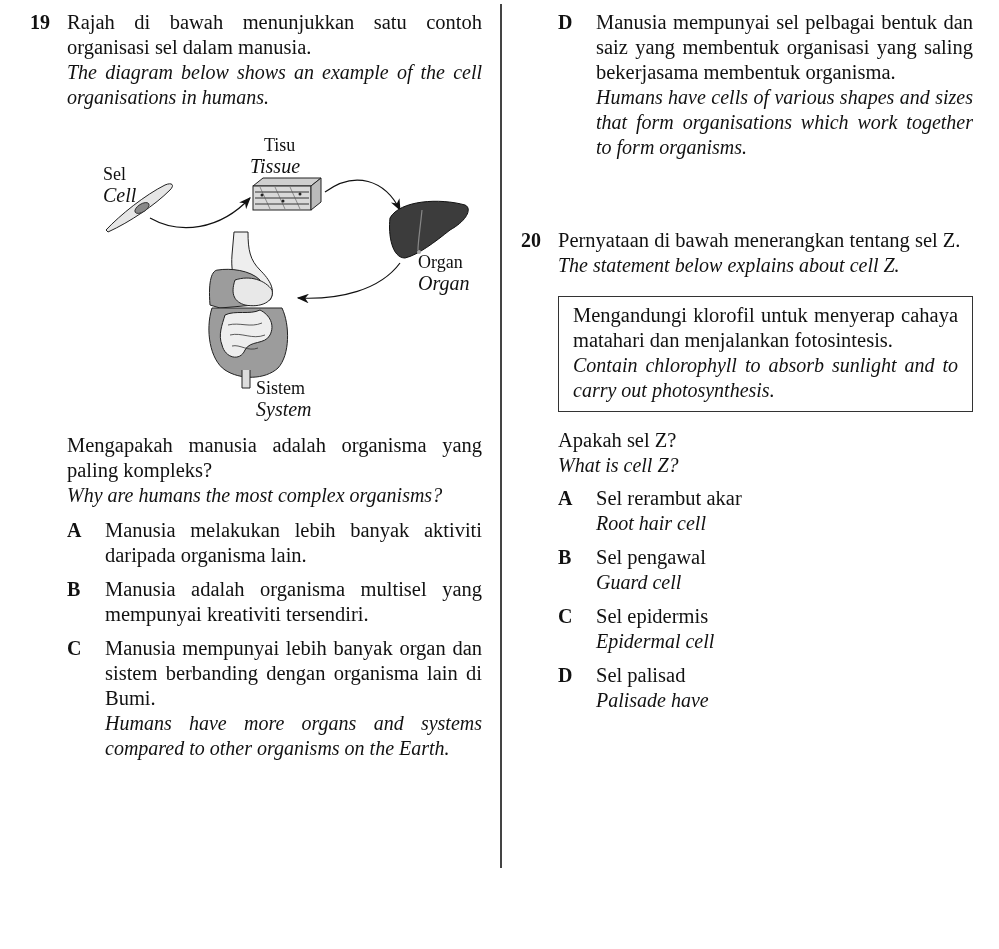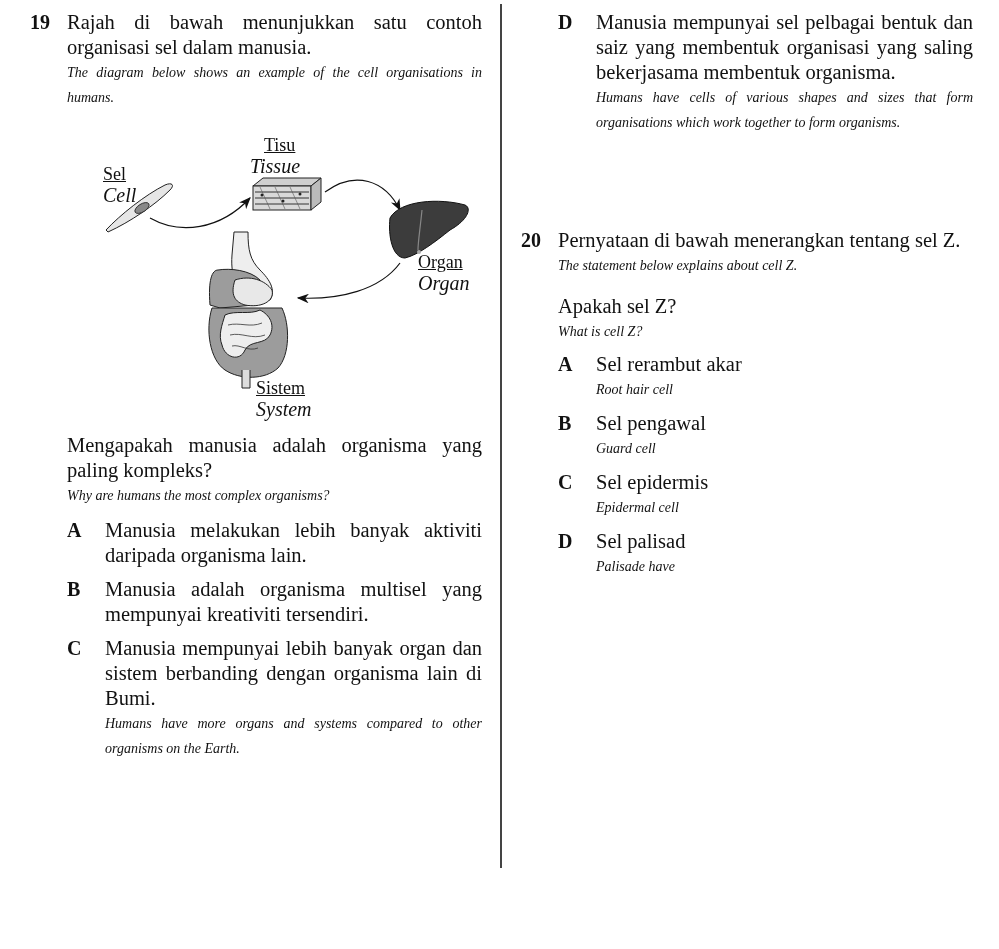--- a/index.html
+++ b/index.html
@@ -4,26 +4,26 @@
 <style>
   html, body { margin: 0; padding: 0; background: #ffffff; }
   body { width: 999px; height: 949px; position: relative; overflow: hidden;
          font-family: "Liberation Serif", "DejaVu Serif", serif; color: #111; }
   .col { position: absolute; top: 0; }
   .col-left { left: 30px; width: 452px; }
   .col-right { left: 521px; width: 452px; }
   .divider { position: absolute; left: 500px; top: 4px; width: 1.5px; height: 864px; background: #444; }
   .q-num { position: absolute; font-weight: bold; font-size: 20px; }
   .p-ms { font-size: 20.5px; line-height: 25px; text-align: justify; text-align-last: left; margin: 0; }
-  .p-en { font-size: 14px; line-height: 25px; font-style: italic; text-align: justify; text-align-last: left; margin: 0; }
+  .p-en { font-size: 20px; line-height: 25px; font-style: italic; text-align: justify; text-align-last: left; margin: 0; }
   .opt { position: relative; padding-left: 38px; }
   .opt-letter { position: absolute; left: 0; top: 0; font-weight: bold; font-size: 20px; line-height: 25px; }
   .diagram { position: absolute; }
   .lbl { position: absolute; font-size: 17.5px; line-height: 21px; }
-  .lbl .ms { font-style: normal; font-size: 18px; text-decoration: underline; }
+  .lbl .ms { font-style: normal; font-size: 18px; }
   .lbl .en { font-style: italic; font-size: 20px; }
   .boxed { border: 1.2px solid #333; padding: 6px 14px 8px 14px; }
 </style>
 </head>
 <body>
 
 <div class="divider"></div>
 
 <div class="col col-left">
   <div class="q-num" style="left:0; top:11px;">19</div>
@@ -124,20 +124,24 @@
       <p class="p-en">Humans have cells of various shapes and sizes that form organisations which work together to form organisms.</p>
     </div>
   </div>
 
   <div>
     <div class="q-num" style="left:0; top:229px;">20</div>
     <div style="position:absolute; left:37px; top:228px; width:415px;">
       <p class="p-ms">Pernyataan di bawah menerangkan tentang sel Z.</p>
       <p class="p-en">The statement below explains about cell Z.</p>
 
+      <div class="boxed" style="margin-top:18px;">
+        <p class="p-ms">Mengandungi klorofil untuk menyerap cahaya matahari dan menjalankan fotosintesis.</p>
+        <p class="p-en">Contain chlorophyll to absorb sunlight and to carry out photosynthesis.</p>
+      </div>
 
       <div style="margin-top:16px;">
         <p class="p-ms">Apakah sel Z?</p>
         <p class="p-en">What is cell Z?</p>
       </div>
 
       <div class="opt" style="margin-top:8px;">
         <span class="opt-letter">A</span>
         <p class="p-ms">Sel rerambut akar</p>
         <p class="p-en">Root hair cell</p>

